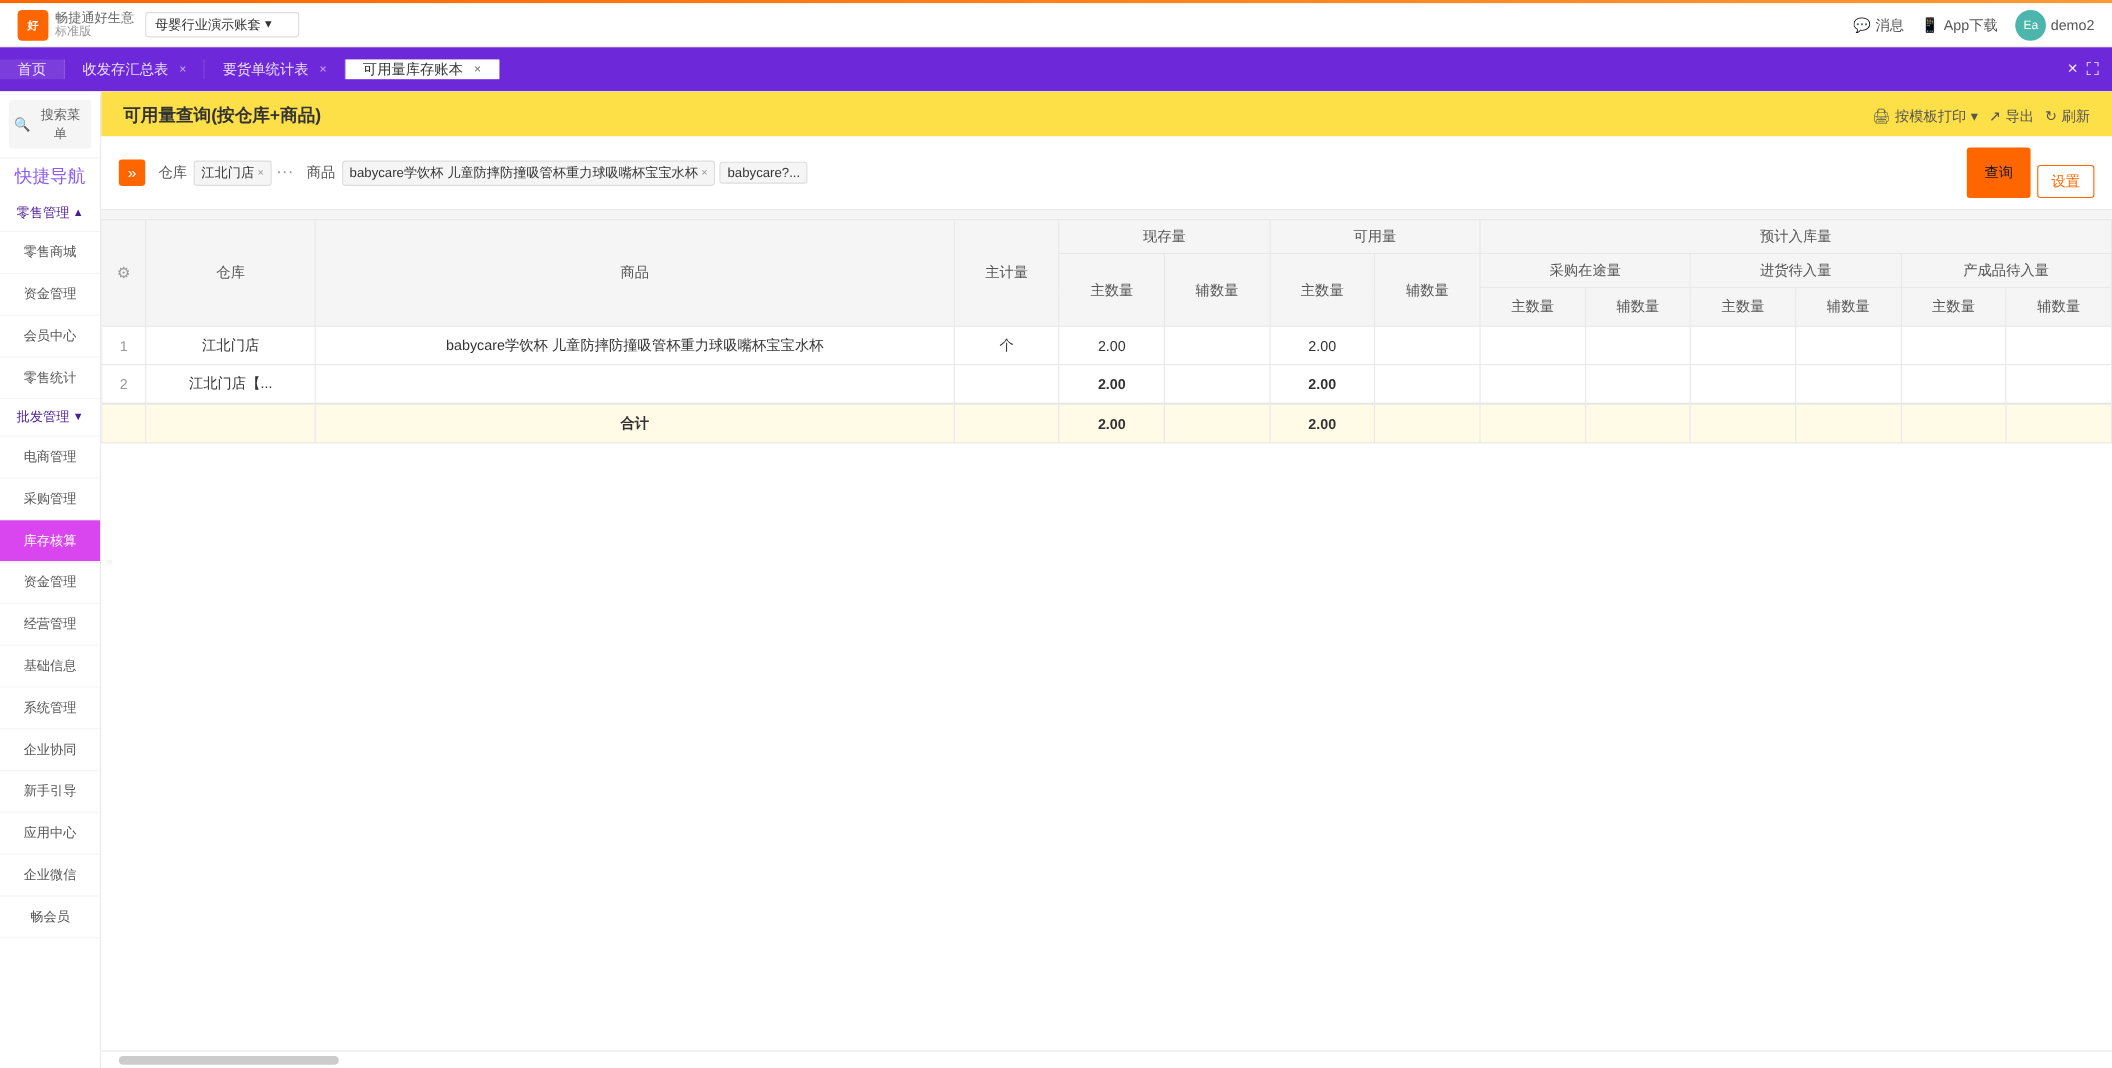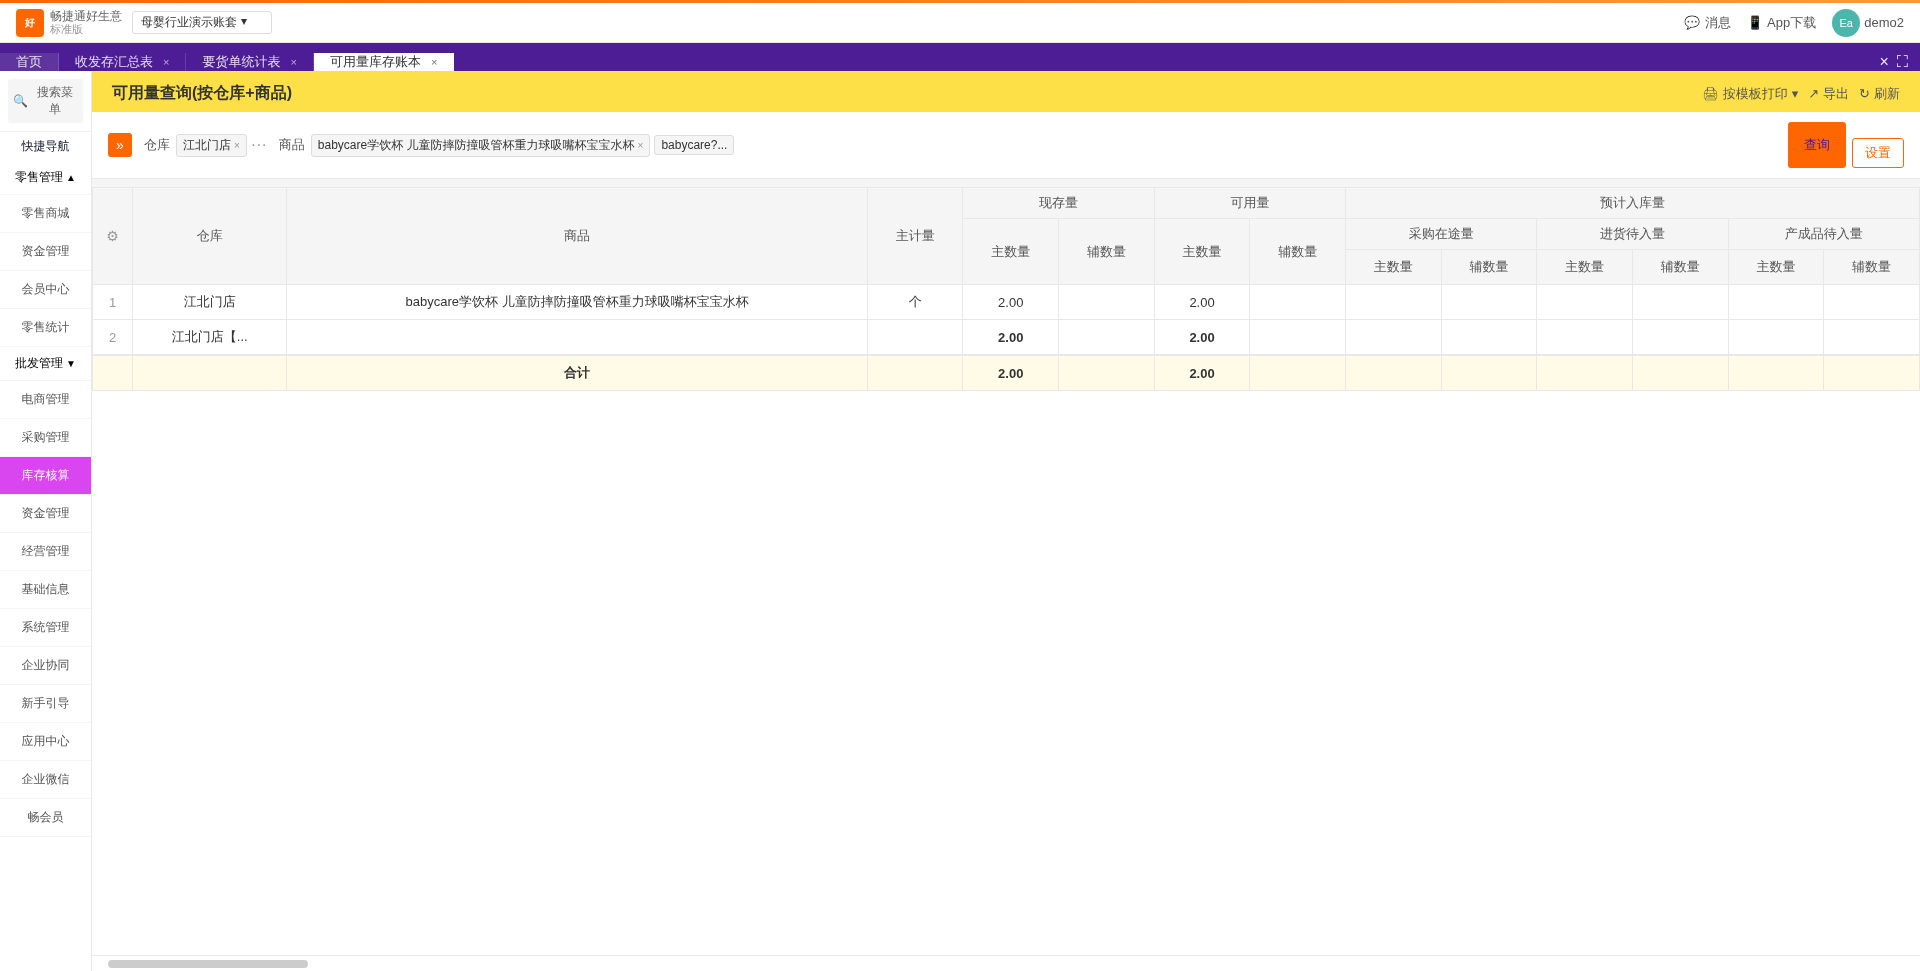--- a/index.html
+++ b/index.html
@@ -19,24 +19,24 @@
     .logo-area { display: flex; align-items: center; gap: 6px; }
     .logo-icon { width: 28px; height: 28px; background: #ff6600; border-radius: 4px; display: flex; align-items: center; justify-content: center; color: white; font-size: 10px; font-weight: bold; }
     .logo-text { font-size: 12px; color: #666; line-height: 1.2; }
     .brand-select { display: flex; gap: 4px; border: 1px solid #ddd; border-radius: 3px; padding: 2px 8px; font-size: 12px; color: #333; cursor: pointer; min-width: 140px; }
     .top-bar-right { display: flex; align-items: center; gap: 16px; font-size: 13px; color: #555; }
     .top-bar-right-item { display: flex; align-items: center; gap: 4px; cursor: pointer; }
     .avatar { width: 28px; height: 28px; border-radius: 50%; background: #4db6ac; display: flex; align-items: center; justify-content: center; color: white; font-size: 11px; }
 
     
     .nav-tabs {
-      height: 28px;
-      background: #4c1d95;
-      display: flex;
-      align-items: flex-end;
+      height: 40px;
+      background: #6d28d9;
+      display: flex;
+      align-items: center;
     }
     .nav-tab {
       display: flex;
       align-items: center;
       padding: 0 16px;
       font-size: 13px;
       color: rgba(255,255,255,0.85);
       cursor: pointer;
       gap: 6px;
       border-right: 1px solid rgba(255,255,255,0.15);
@@ -59,39 +59,39 @@
     .sidebar {
       width: 92px;
       background: #fff;
       border-right: 1px solid #e8e8e8;
       display: flex;
       flex-direction: column;
       overflow-y: auto;
     }
     .sidebar-search { padding: 8px; border-bottom: 1px solid #f0f0f0; }
     .sidebar-search-btn { width: 100%; padding: 5px; background: #f5f5f5; border: none; border-radius: 3px; font-size: 12px; color: #666; cursor: pointer; display: flex; align-items: center; justify-content: center; gap: 4px; }
-    .sidebar-nav-label { padding: 6px 8px; font-size: 12px; color: #0f172a; text-align: center; cursor: pointer; }
+    .sidebar-nav-label { padding: 6px 8px; font-size: 16px; color: #8b5cf6; text-align: center; cursor: pointer; }
     .sidebar-item {
       padding: 10px 4px;
       text-align: center;
       font-size: 12px;
       color: #555;
       cursor: pointer;
       border-bottom: 1px solid #f5f5f5;
       display: flex;
       flex-direction: column;
       align-items: center;
       gap: 3px;
     }
     .sidebar-item.active { background: #d946ef; color: white; }
     .sidebar-group-header {
       padding: 8px 4px;
       text-align: center;
       font-size: 12px;
-      color: #000000;
+      color: #4c1d95;
       cursor: pointer;
       border-bottom: 1px solid #f5f5f5;
       display: flex;
       align-items: center;
       justify-content: center;
       gap: 3px;
     }
     .sidebar-group-header .arrow { font-size: 10px; }
 
     
@@ -126,21 +126,21 @@
       border-bottom: 1px solid #e8e8e8;
     }
     .filter-toggle { width: 24px; height: 24px; background: #ff6600; border-radius: 3px; display: flex; align-items: center; justify-content: center; color: white; cursor: pointer; font-size: 14px; }
     .filter-field { display: flex; align-items: center; gap: 6px; font-size: 13px; color: #555; }
     .filter-label { white-space: nowrap; }
     .filter-tags { display: flex; flex-wrap: wrap; gap: 4px; align-items: center; }
     .filter-tag { background: #f5f5f5; border: 1px solid #ddd; border-radius: 3px; padding: 2px 6px; font-size: 12px; color: #333; display: flex; align-items: center; gap: 3px; }
     .filter-tag .tag-close { color: #999; cursor: pointer; font-size: 10px; }
     .filter-more { color: #999; cursor: pointer; font-size: 16px; }
     .filter-actions { margin-left: auto; display: flex; gap: 6px; }
-    .btn-query { background: #ff6600; color: #4c1d95; border: none; border-radius: 3px; padding: 5px 16px; font-size: 13px; cursor: pointer; }
+    .btn-query { background: #ff6600; color: #0f172a; border: none; border-radius: 3px; padding: 5px 16px; font-size: 13px; cursor: pointer; }
     .btn-settings { background: #fff; color: #ff6600; border: 1px solid #ff6600; border-radius: 3px; padding: 5px 12px; font-size: 13px; cursor: pointer; margin-top: 16px; }
 
     
     .table-wrapper {
       flex: 1;
       overflow: auto;
       background: #fff;
       margin: 0;
     }
 

